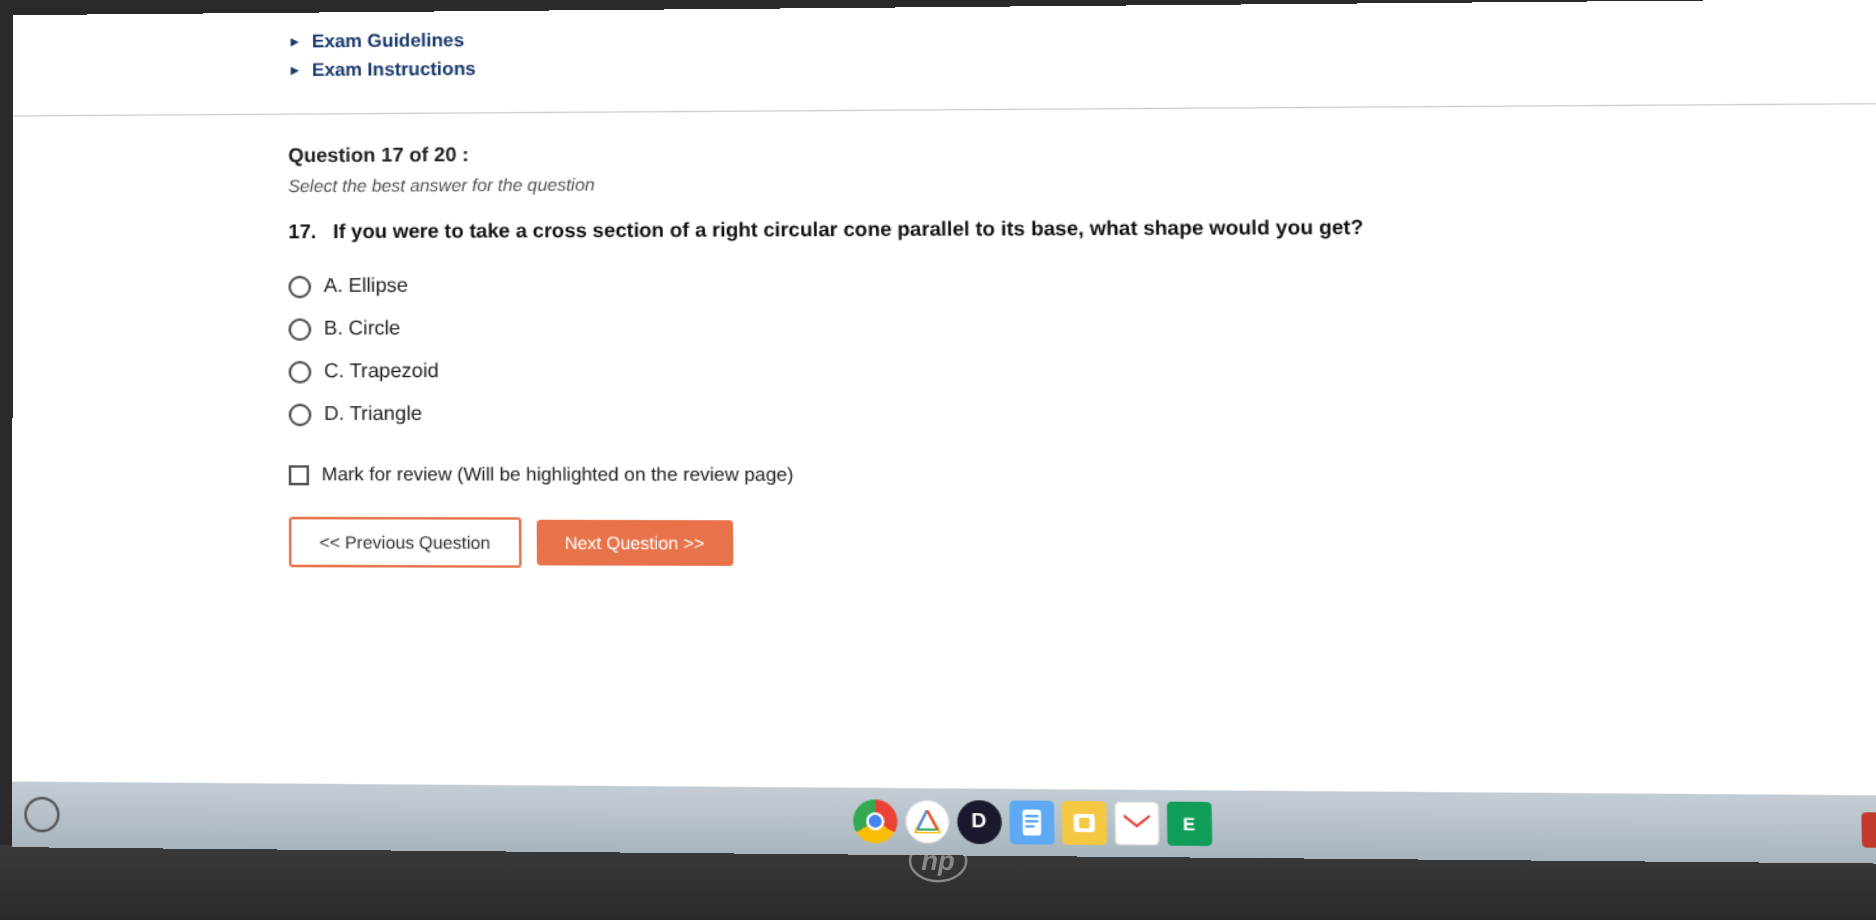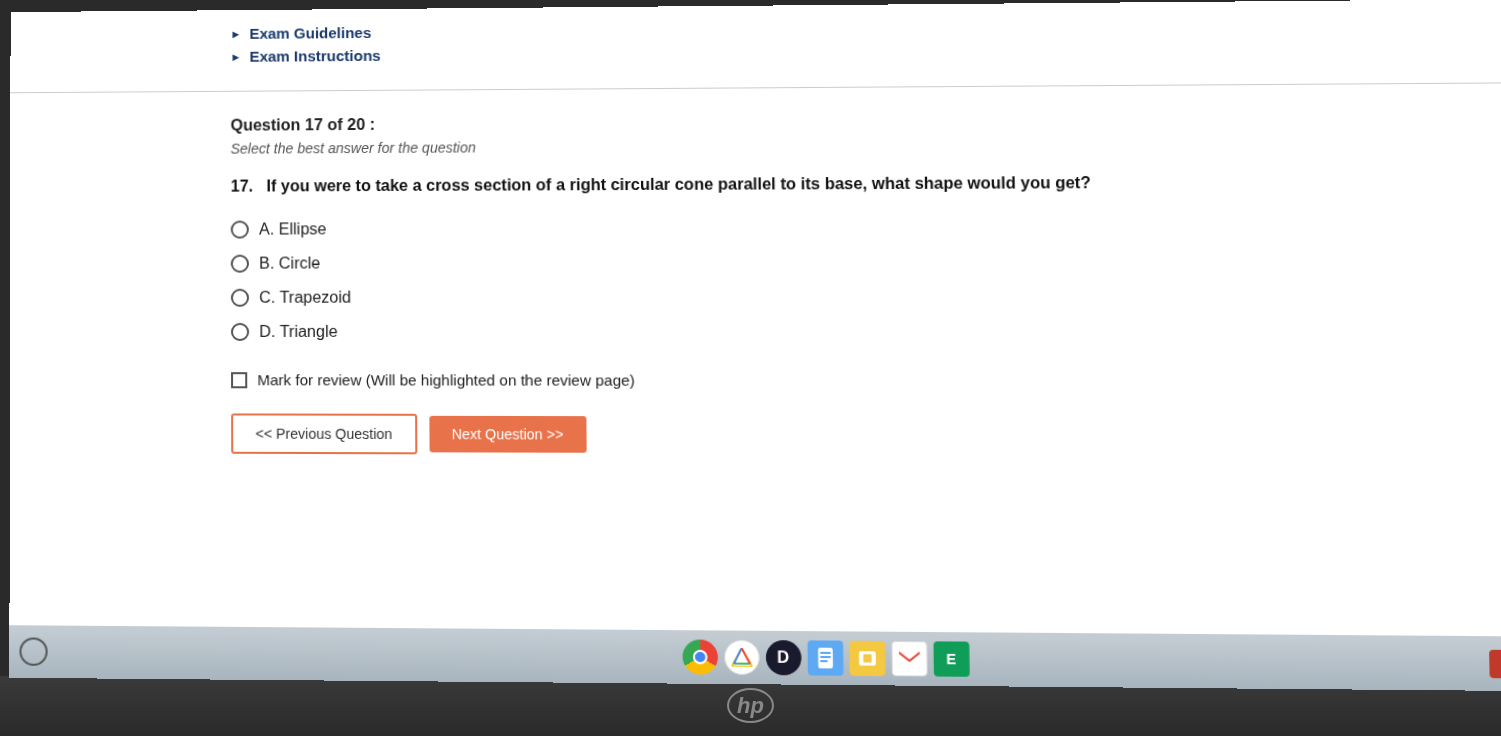--- a/index.html
+++ b/index.html
@@ -209,21 +209,20 @@
       border-radius: 4px;
       font-size: 13px;
       font-weight: bold;
       cursor: pointer;
     }
 
     .monitor-bottom {
       height: 60px;
       background: linear-gradient(to bottom, #3a3a3a, #2a2a2a);
       display: flex;
-      align-items: center;
       justify-content: center;
     }
 
     .hp-logo {
       color: #888;
       font-size: 22px;
       font-style: italic;
       font-weight: bold;
     }
 

